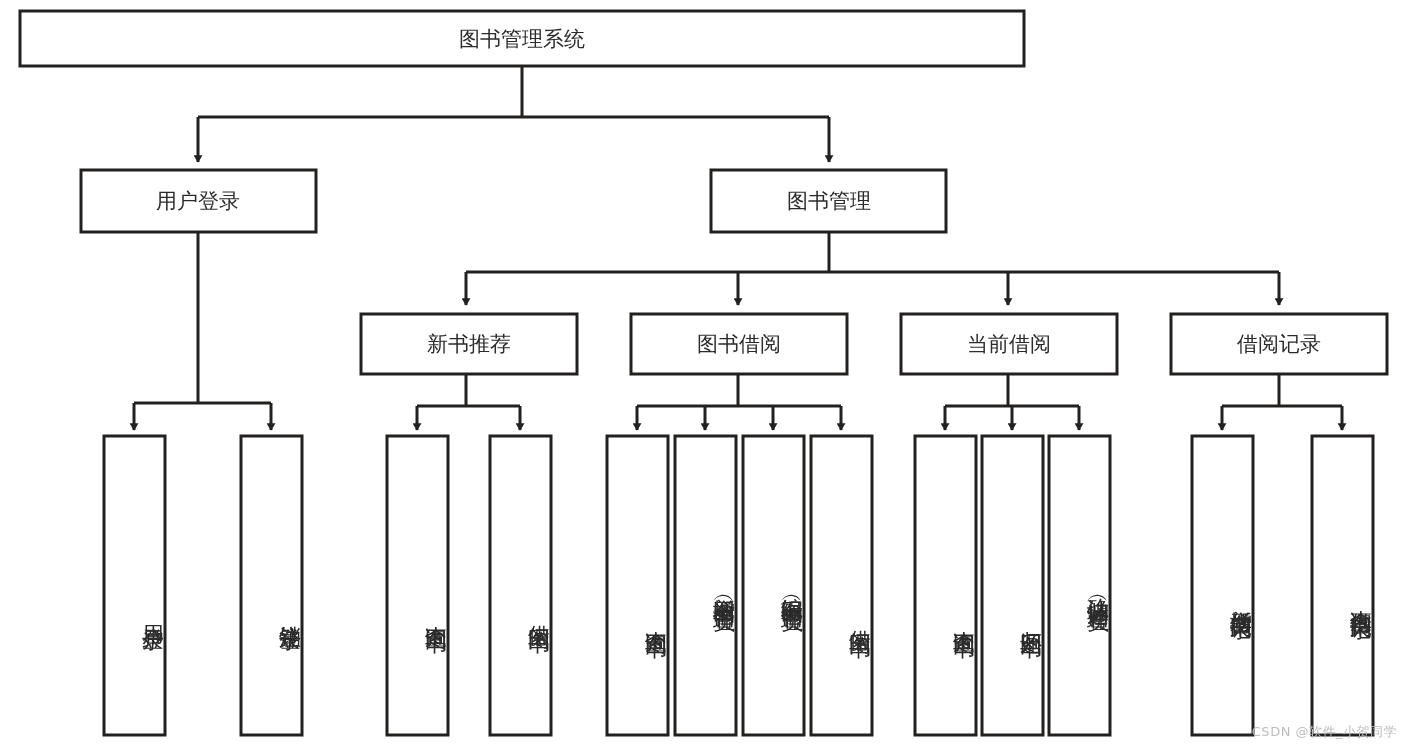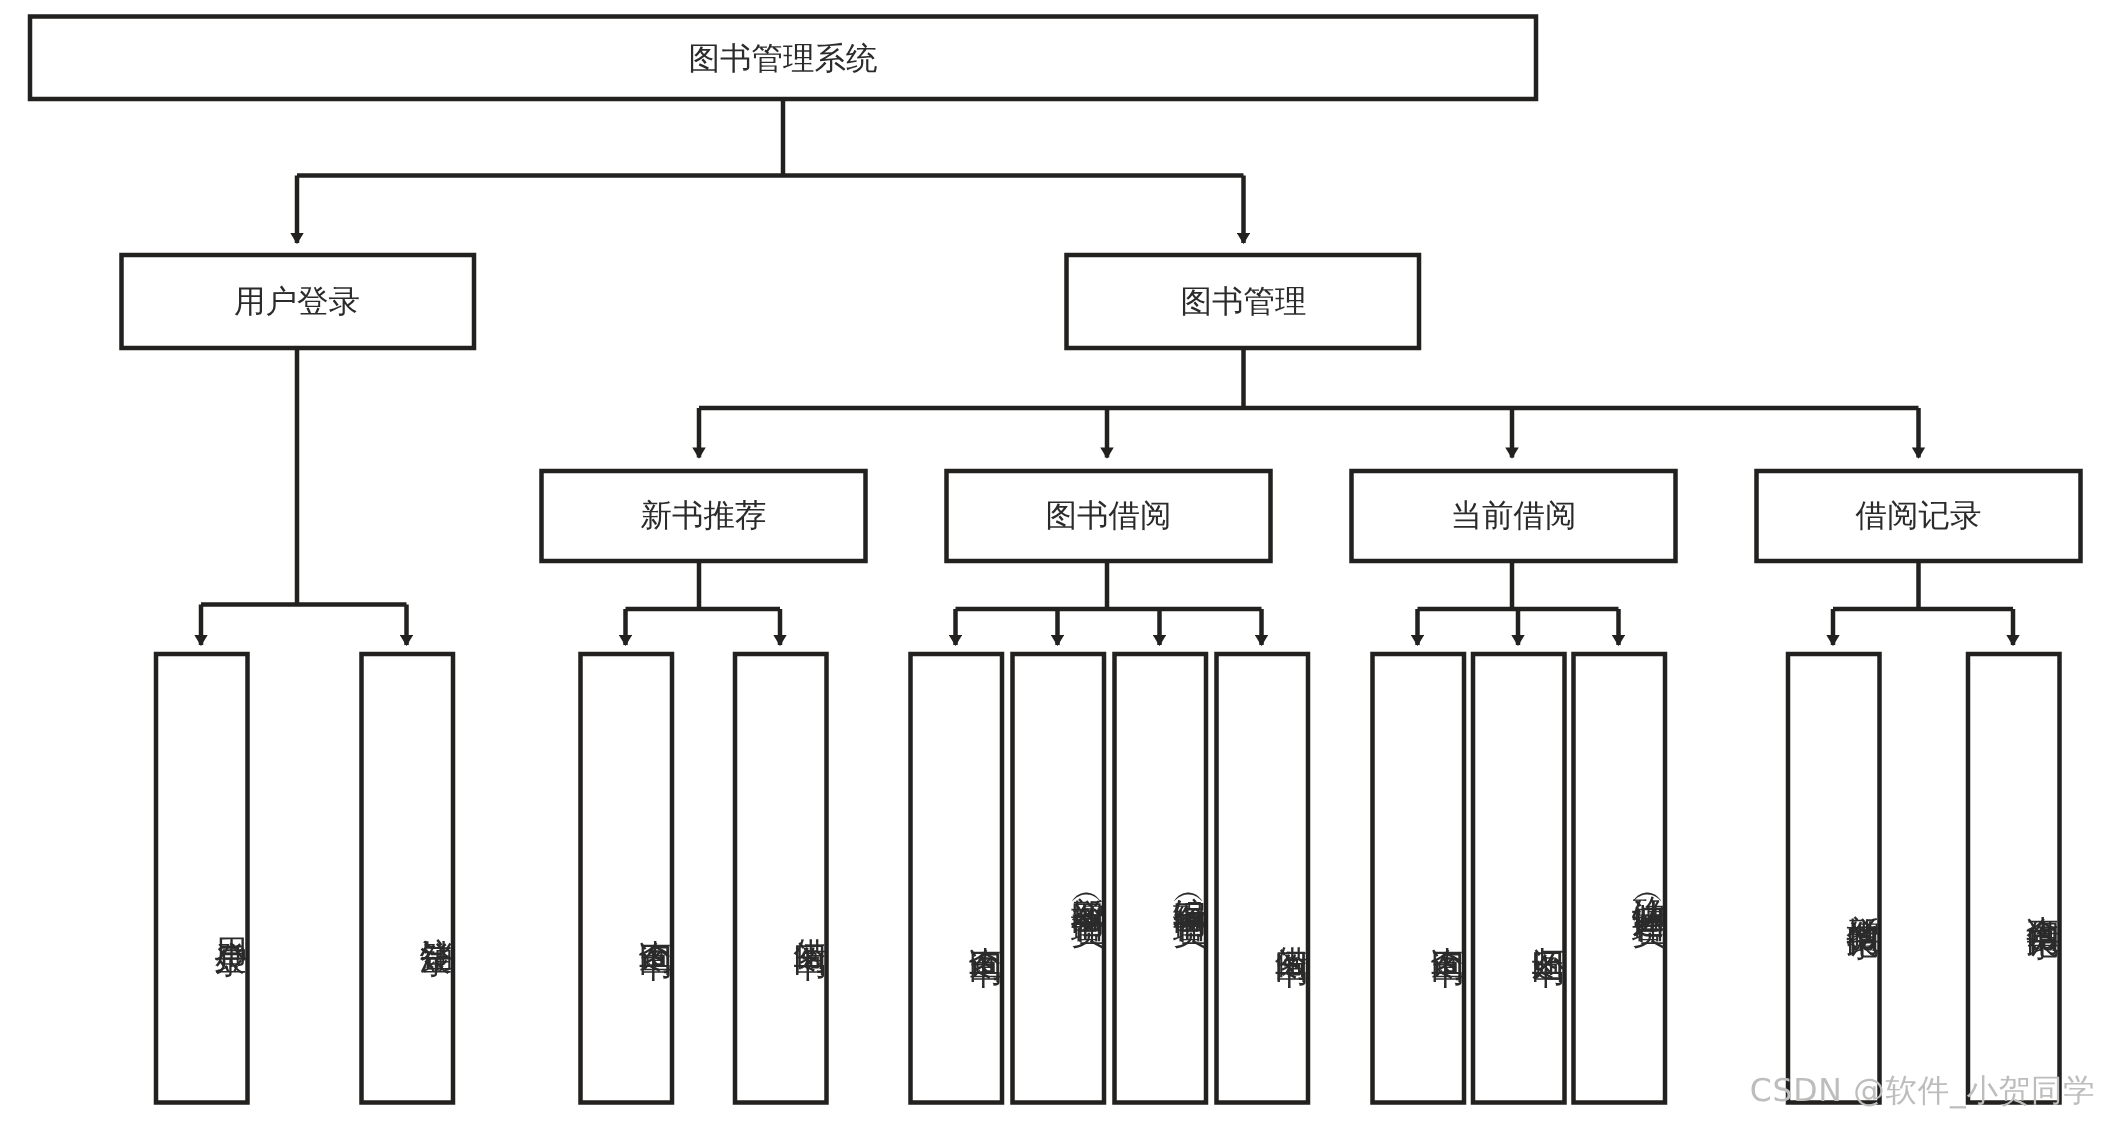--- a/index.html
+++ b/index.html
@@ -60,21 +60,21 @@
     align-items: flex-start;
     justify-content: center;
     white-space: nowrap;
     pointer-events: none;
   }
   .watermark {
     position: absolute;
     right: 8px;
     bottom: 6px;
     font-family: "DejaVu Sans", "Liberation Sans", sans-serif;
-    font-size: 21px;
+    font-size: 13px;
     color: #bdbdbd;
     white-space: nowrap;
     letter-spacing: 0.5px;
   }
 </style>
 </head>
 <body>
 
 <div id="diagram-root">
 

